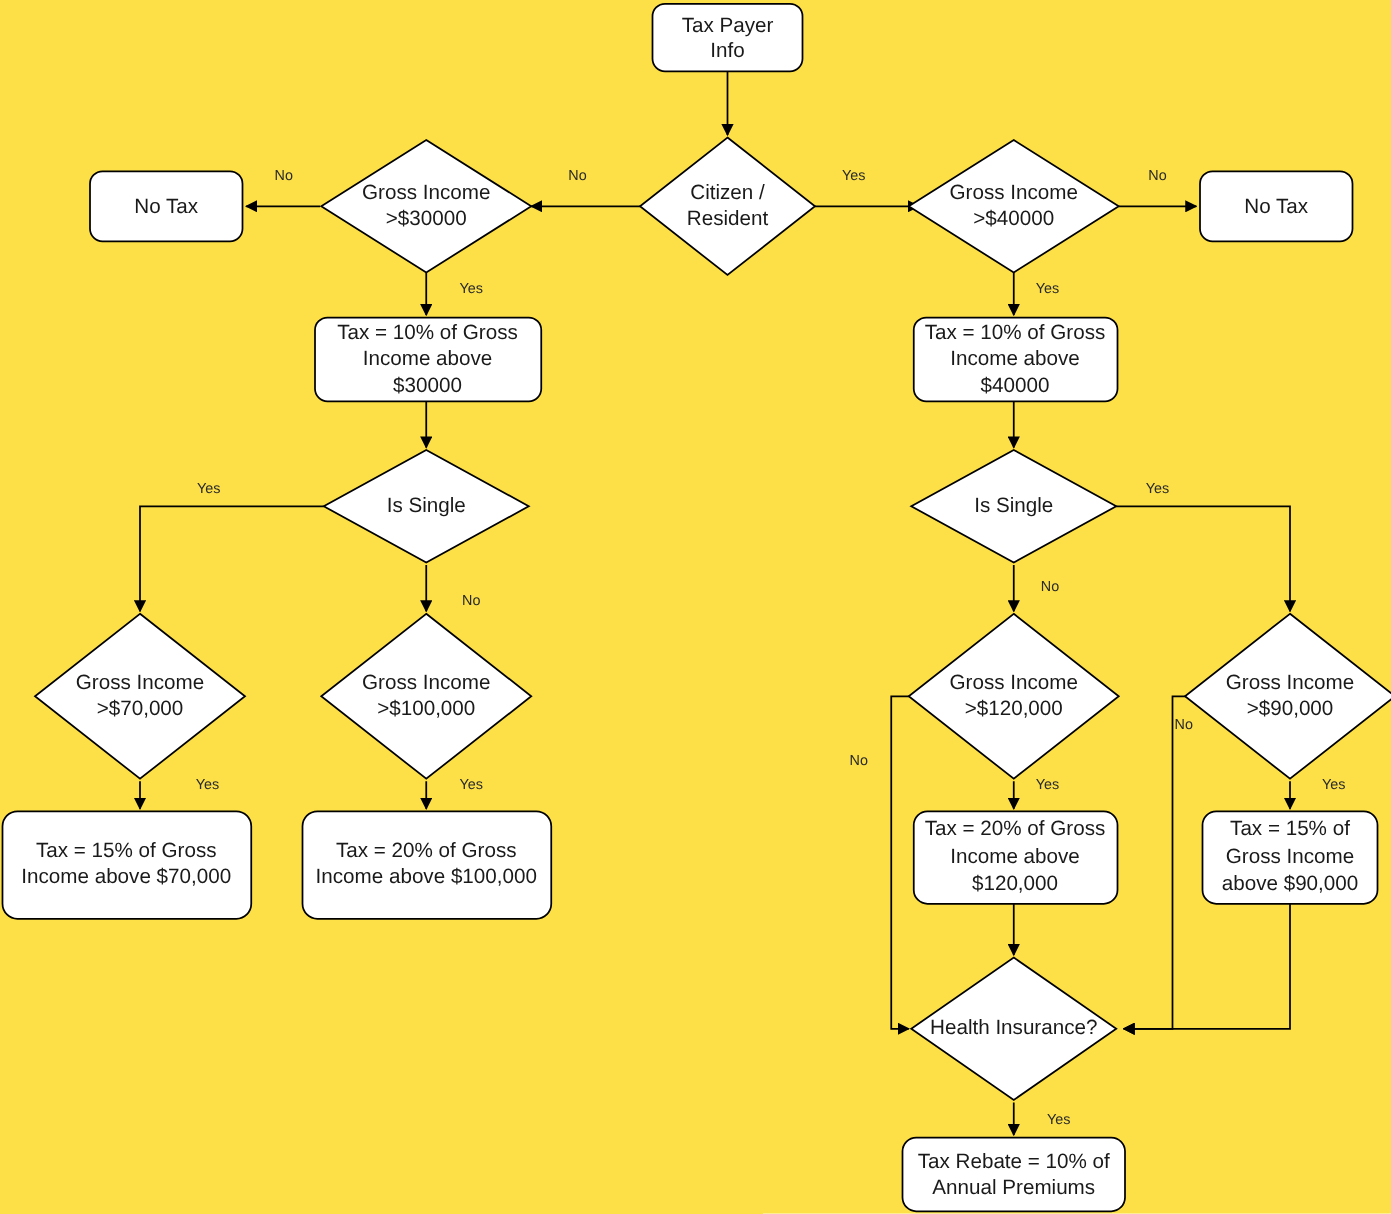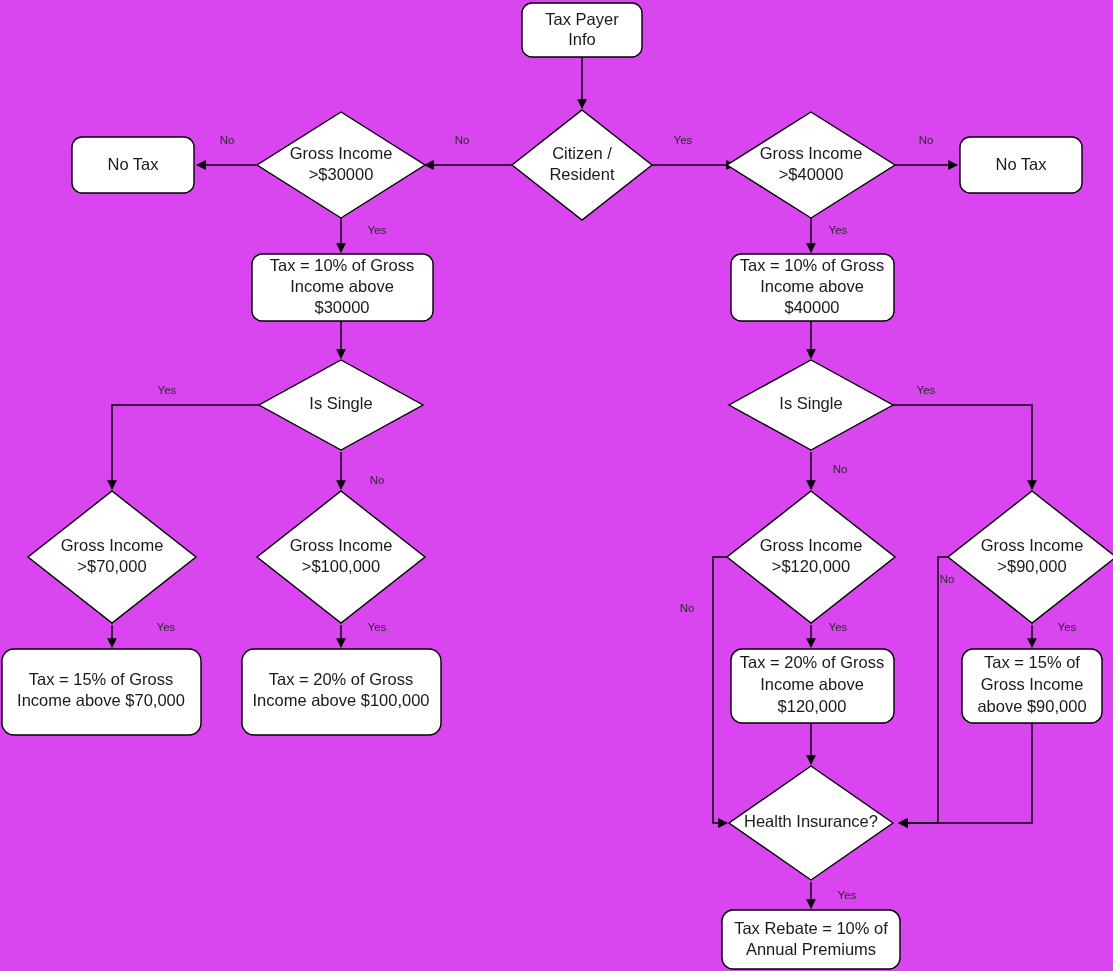--- a/index.html
+++ b/index.html
@@ -4,21 +4,21 @@
 <style>
   html, body {
     margin: 0;
     padding: 0;
     background: #ffffff;
   }
   #flow-root {
     position: relative;
     width: 1113px;
     height: 971px;
-    background: #d946ef;
+    background: #fde047;
     font-family: "Liberation Sans", sans-serif;
   }
   svg#flow-svg {
     position: absolute;
     top: 0;
     left: 0;
     width: 1113px;
     height: 971px;
     display: block;
   }

